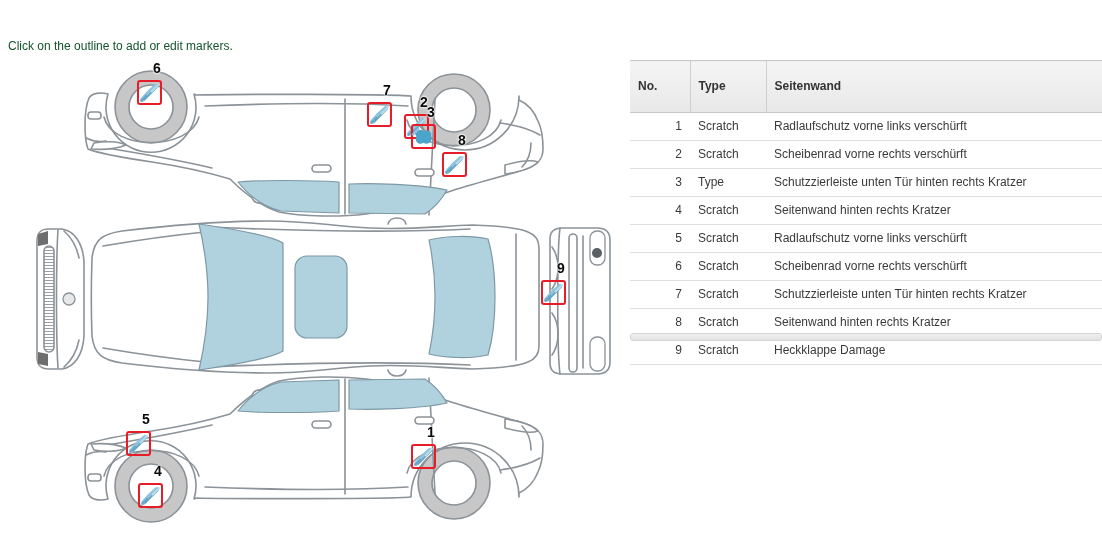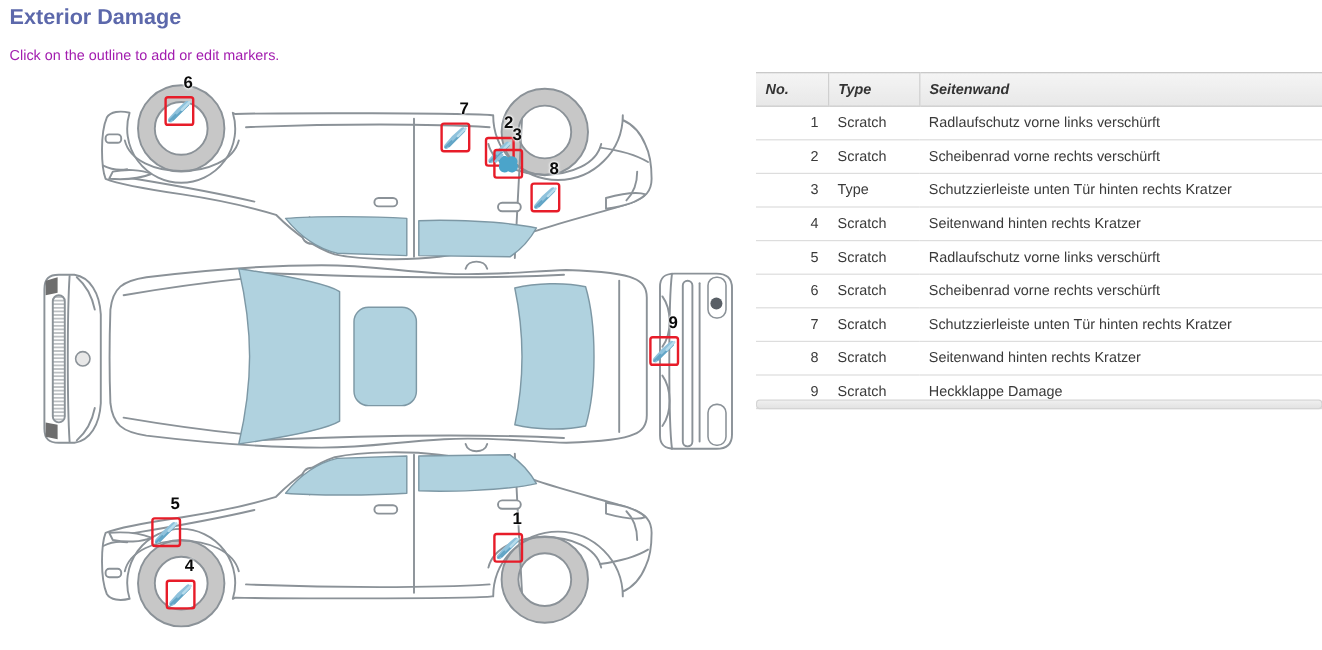--- a/index.html
+++ b/index.html
@@ -4,62 +4,61 @@
 <style>
   html,body{margin:0;padding:0;background:#fff;}
   .stage{
     position:relative;width:1102px;height:542px;background:#fff;overflow:hidden;
     font-family:"Liberation Sans", sans-serif;
   }
   .page-title{
     position:absolute;left:8px;top:4px;font-size:18px;font-weight:bold;color:#5c68ab;
   }
   .page-subtitle{
-    position:absolute;left:8px;top:39px;font-size:12px;color:#a21caf;
+    position:absolute;left:8px;top:39px;font-size:12px;color:#14532d;
   }
   .diagram{position:absolute;left:0;top:55px;width:620px;height:487px;}
   .diagram svg{display:block;}
   .marker{
     position:absolute;width:25px;height:25px;box-sizing:border-box;
     border:2px solid #e71c29;border-radius:3px;background:transparent;cursor:pointer;
   }
   .marker svg{position:absolute;left:0;top:0;overflow:visible;}
   .marker-label{
     position:absolute;font-size:14px;font-weight:bold;color:#0a0a0a;line-height:14px;
     text-shadow:0 0 2px #fff,0 0 2px #fff,0 0 3px #fff;pointer-events:none;
   }
   .damage-table{
     position:absolute;left:630px;top:60px;width:472px;border-collapse:collapse;
     font-size:12px;color:#3a3a3a;table-layout:fixed;
   }
   .damage-table th{
     background:linear-gradient(#f4f4f4,#e8e8e8);
     border-top:1px solid #c9c9c9;border-bottom:1px solid #c9c9c9;
     font-weight:bold;text-align:left;color:#333;
-    padding:6px 8px;line-height:15px;font-style:italic;
+    padding:18px 8px;line-height:15px;
   }
   .damage-table th + th{border-left:1px solid #cfcfcf;margin-top:17px;}
   .damage-table td{
     border-bottom:1px solid #dddddd;padding:6px 8px;line-height:15px;background:#fff;
   }
   .col-no{width:60px;}
   .col-type{width:76px;}
   .cell-no{text-align:right;}
   .table-footer-bar{
     position:absolute;left:630px;top:333px;width:470px;height:6px;
     background:linear-gradient(#efefef,#e3e3e3);
     border:1px solid #d4d4d4;border-radius:3px;
   }
 </style>
 </head>
 <body>
 
 <div class="stage">
 
-  <div class="page-title">Exterior Damage</div>
   <div class="page-subtitle">Click on the outline to add or edit markers.</div>
 
   <div class="diagram">
     <svg width="620" height="487" viewBox="0 55 620 487">
       <defs>
         <pattern id="grille" width="6" height="3" patternUnits="userSpaceOnUse">
           <path d="M0,1.5 H6" stroke="#9aa0a5" stroke-width="1" fill="none"></path>
         </pattern>
         <g id="sideview" stroke="#8b9298" stroke-width="1.6" fill="none" stroke-linejoin="round" stroke-linecap="round">
 

